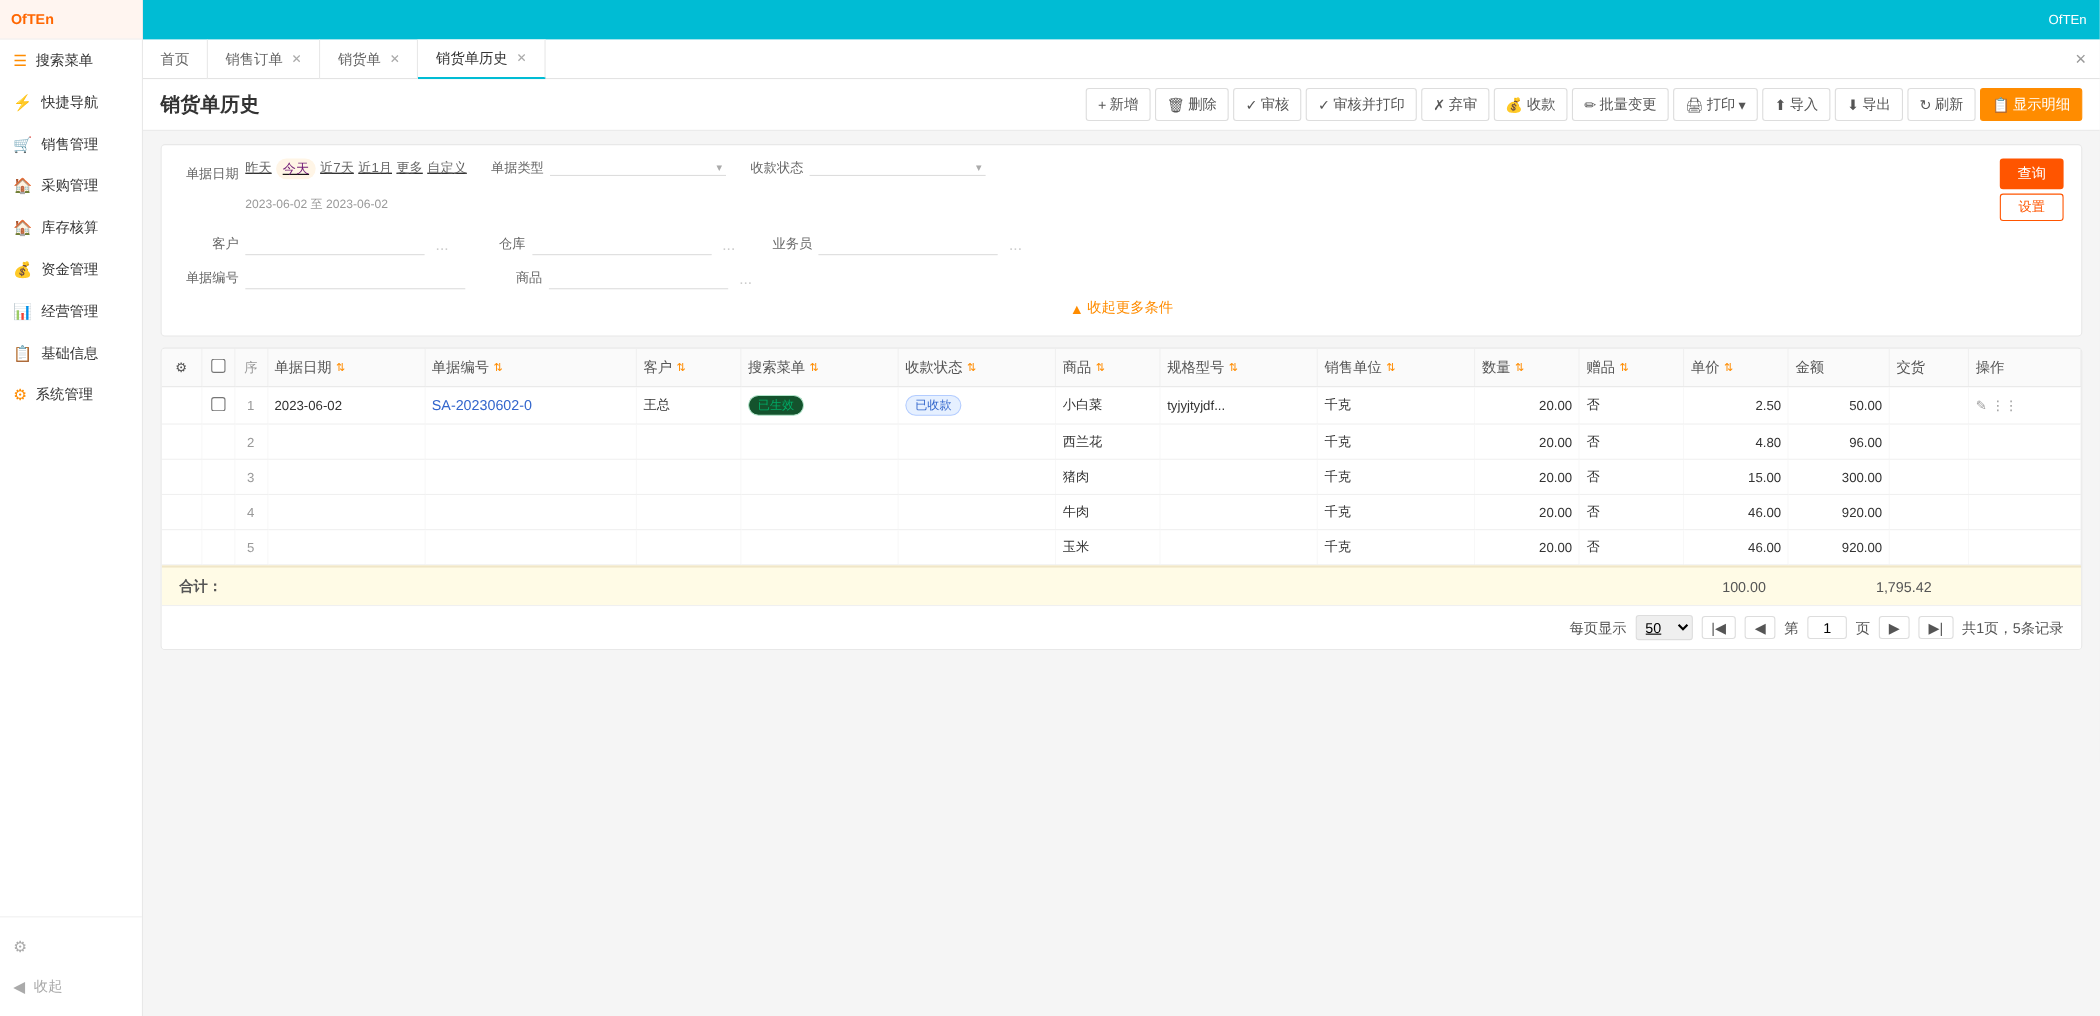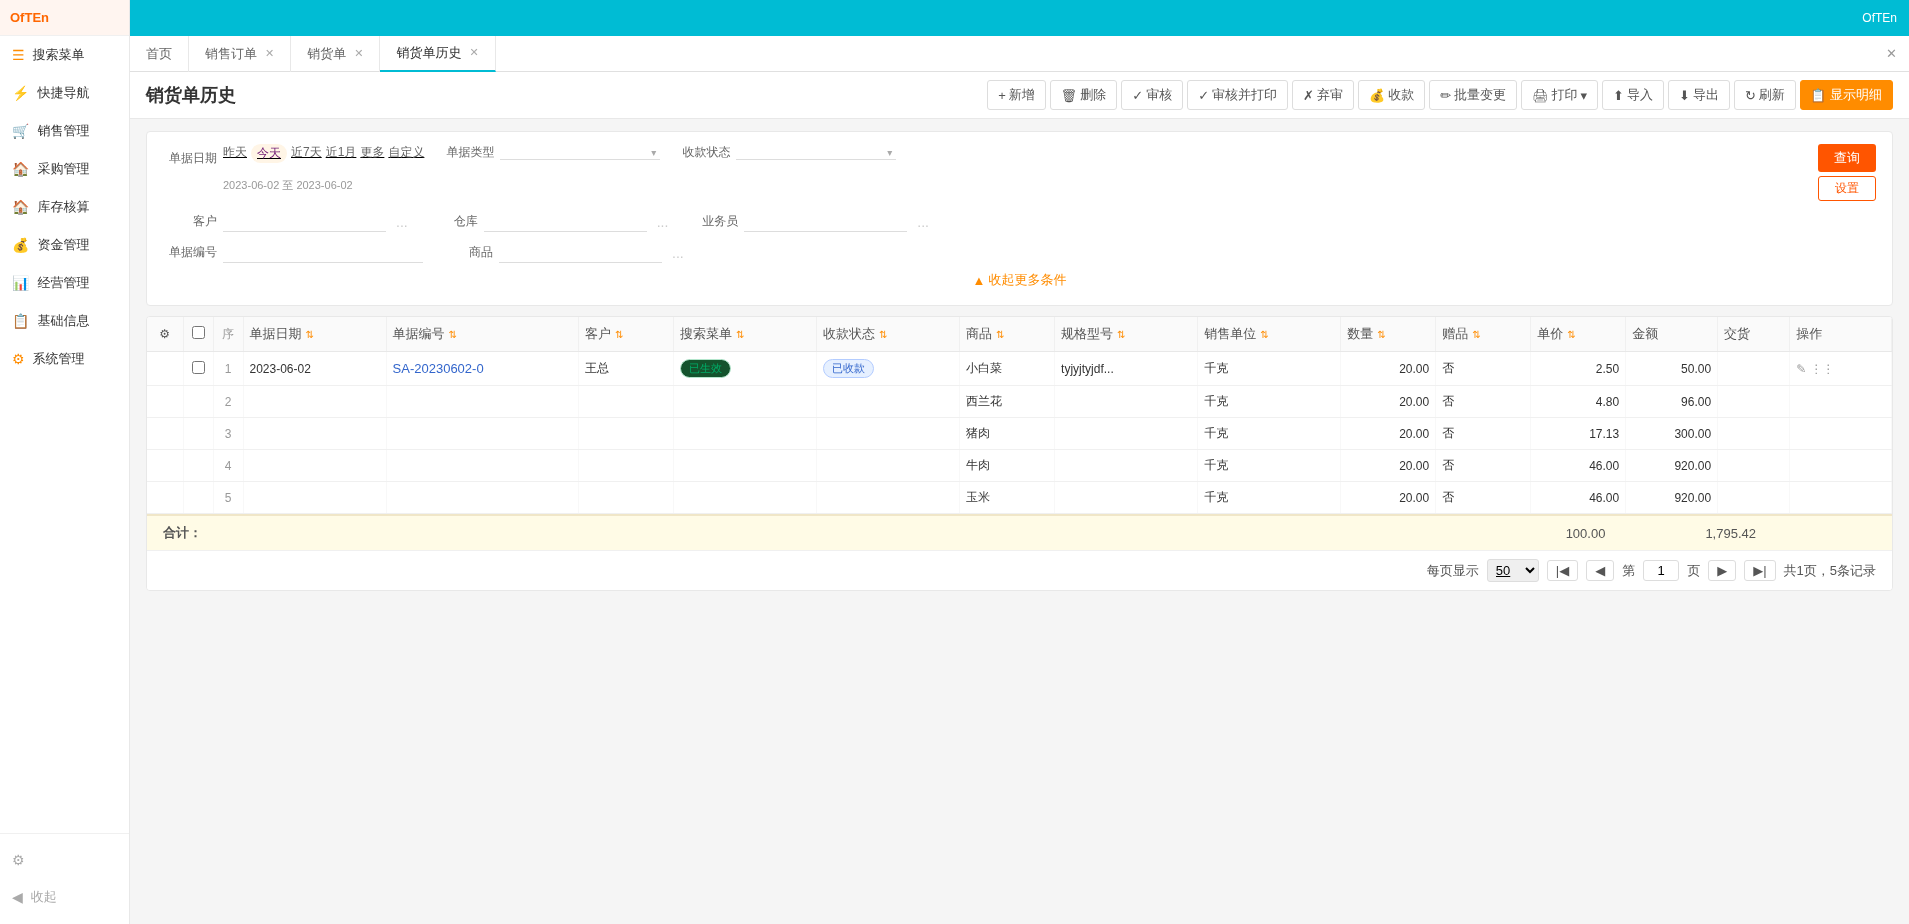--- a/index.html
+++ b/index.html
@@ -426,21 +426,21 @@
               <td></td>
               <td></td>
               <td></td>
               <td></td>
               <td></td>
               <td>猪肉</td>
               <td></td>
               <td>千克</td>
               <td style="text-align: right;">20.00</td>
               <td>否</td>
-              <td style="text-align: right;">17.13</td>
+              <td style="text-align: right;">15.00</td>
               <td style="text-align: right;">300.00</td>
               <td></td>
               <td></td>
             </tr>
             <tr>
               <td class="settings-col"></td>
               <td class="checkbox-col"></td>
               <td class="num-col">4</td>
               <td></td>
               <td></td>

